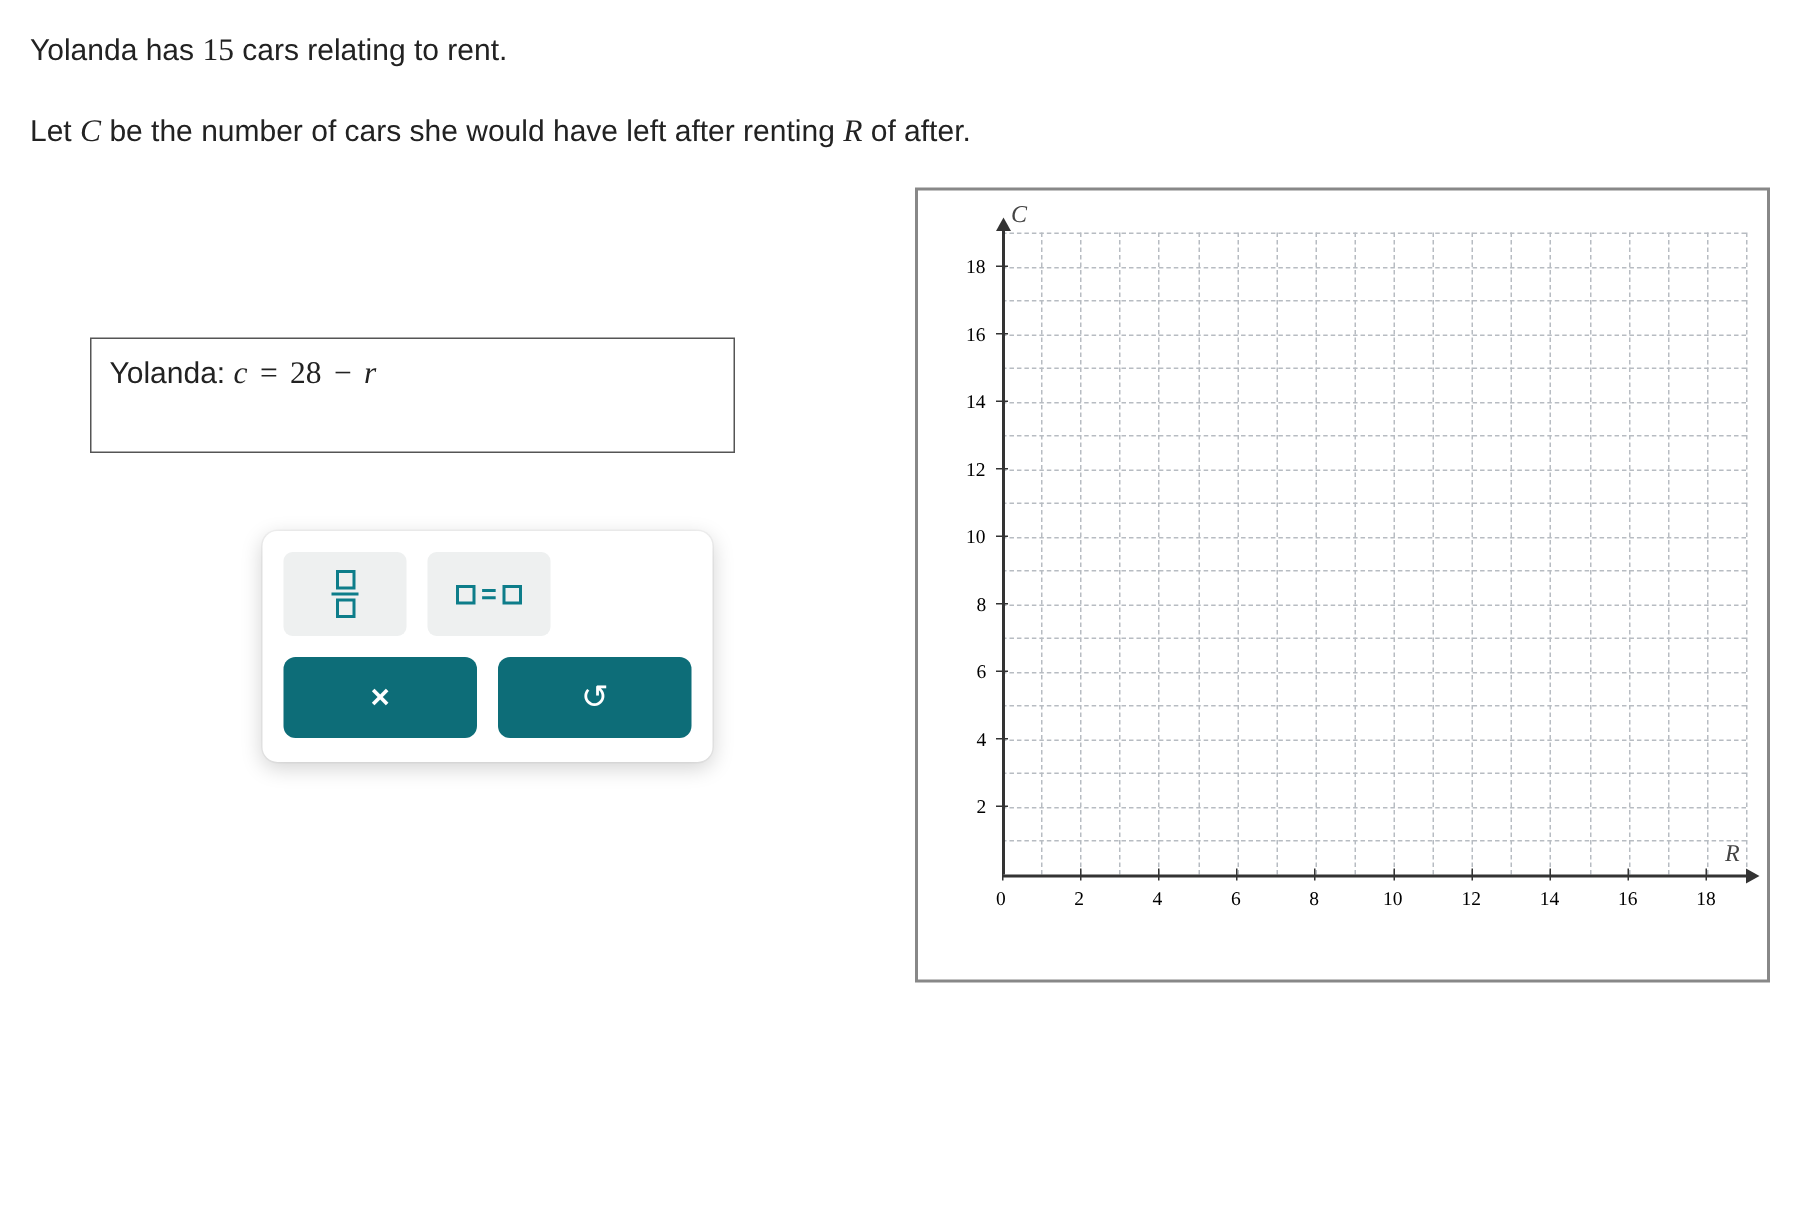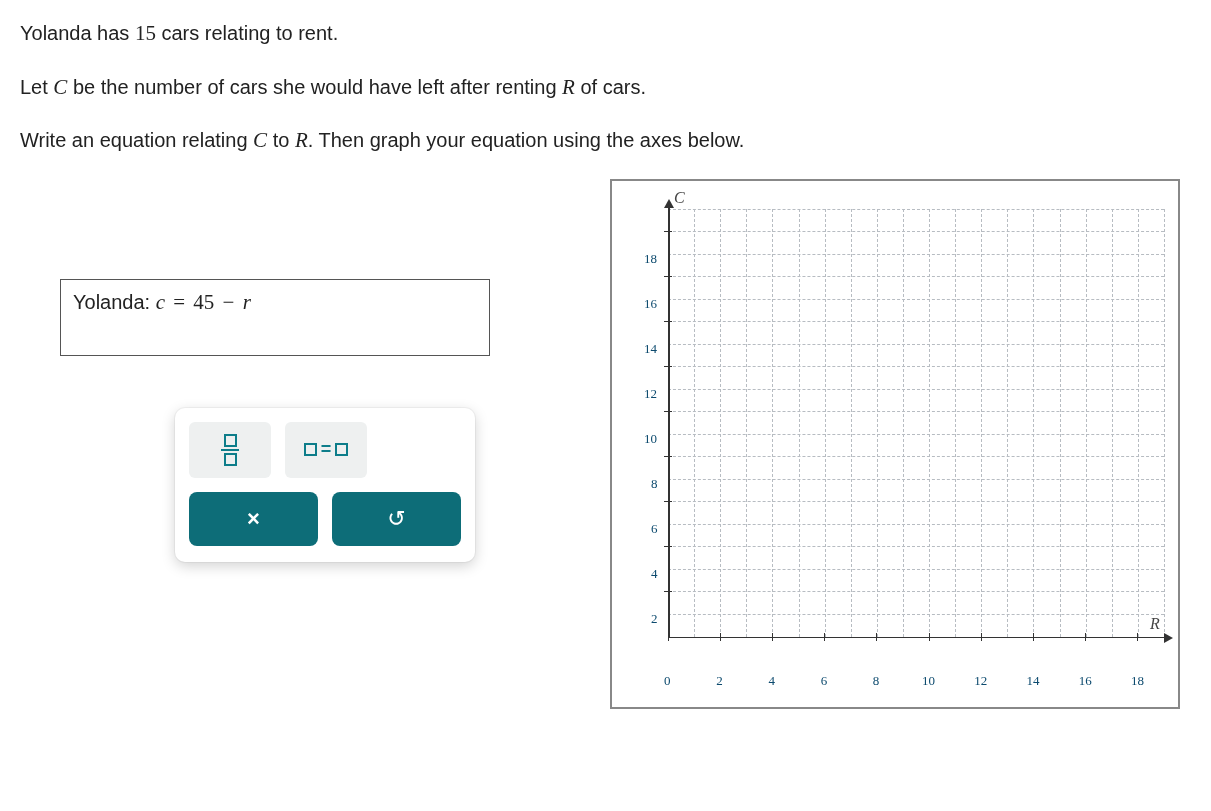--- a/index.html
+++ b/index.html
@@ -67,43 +67,40 @@
     background:#fff;
   }
   .chart-canvas{
     position:absolute; left:56px; top:22px; right:8px; bottom:50px;
   }
   
   .grid-v, .grid-h { position:absolute; background:#9aa0a6; }
   .grid-v.minor, .grid-h.minor { background:transparent; border-left:1px dashed #b7bcc2; }
   .grid-h.minor { border-left:none; border-top:1px dashed #b7bcc2; }
   .axis { position:absolute; background:#333; }
-  .tick-lbl { position:absolute; font-size:13px; color:#0c4a6e; font-family:'Times New Roman', serif;margin-top:28px;}
+  .tick-lbl { position:absolute; font-size:13px; color:#000000; font-family:'Times New Roman', serif;}
   .ax-lbl { position:absolute; font-family:'Times New Roman', serif; font-style:italic; font-size:16px; color:#444;}
   .tick { position:absolute; background:#333; }
 </style>
 </head>
 <body>
 
 <div class="problem-text">
   <p>
     <span>Yolanda has </span><span class="mathnum">15</span><span> cars relating to rent.</span>
   </p>
   <p>
-    <span>Let </span><span class="mathvar">C</span><span> be the number of cars she would have left after renting </span><span class="mathvar">R</span><span> of cars.</span>
-  </p>
-  <p>
-    <span>Write an equation relating </span><span class="mathvar">C</span><span> to </span><span class="mathvar">R</span><span>. Then graph your equation using the axes below.</span>
+    <span>Let </span><span class="mathvar">C</span><span> be the number of cars she would have left after renting </span><span class="mathvar">R</span><span> of after.</span>
   </p>
 </div>
 
 <div class="work-row">
   <div class="left-col">
     <div class="eq-box">
-      <span class="lbl">Yolanda: </span><span class="mathvar">c</span><span class="mathop"> = </span><span class="mathnum">45</span><span class="mathop"> − </span><span class="mathvar">r</span>
+      <span class="lbl">Yolanda: </span><span class="mathvar">c</span><span class="mathop"> = </span><span class="mathnum">28</span><span class="mathop"> − </span><span class="mathvar">r</span>
     </div>
 
     <div class="toolbox">
       <div class="tool-row">
         <div class="tool-btn">
           <span class="frac-icon">
             <span class="sq"></span>
               <span class="bar"></span>
               <span class="sq"></span>
           </span>

